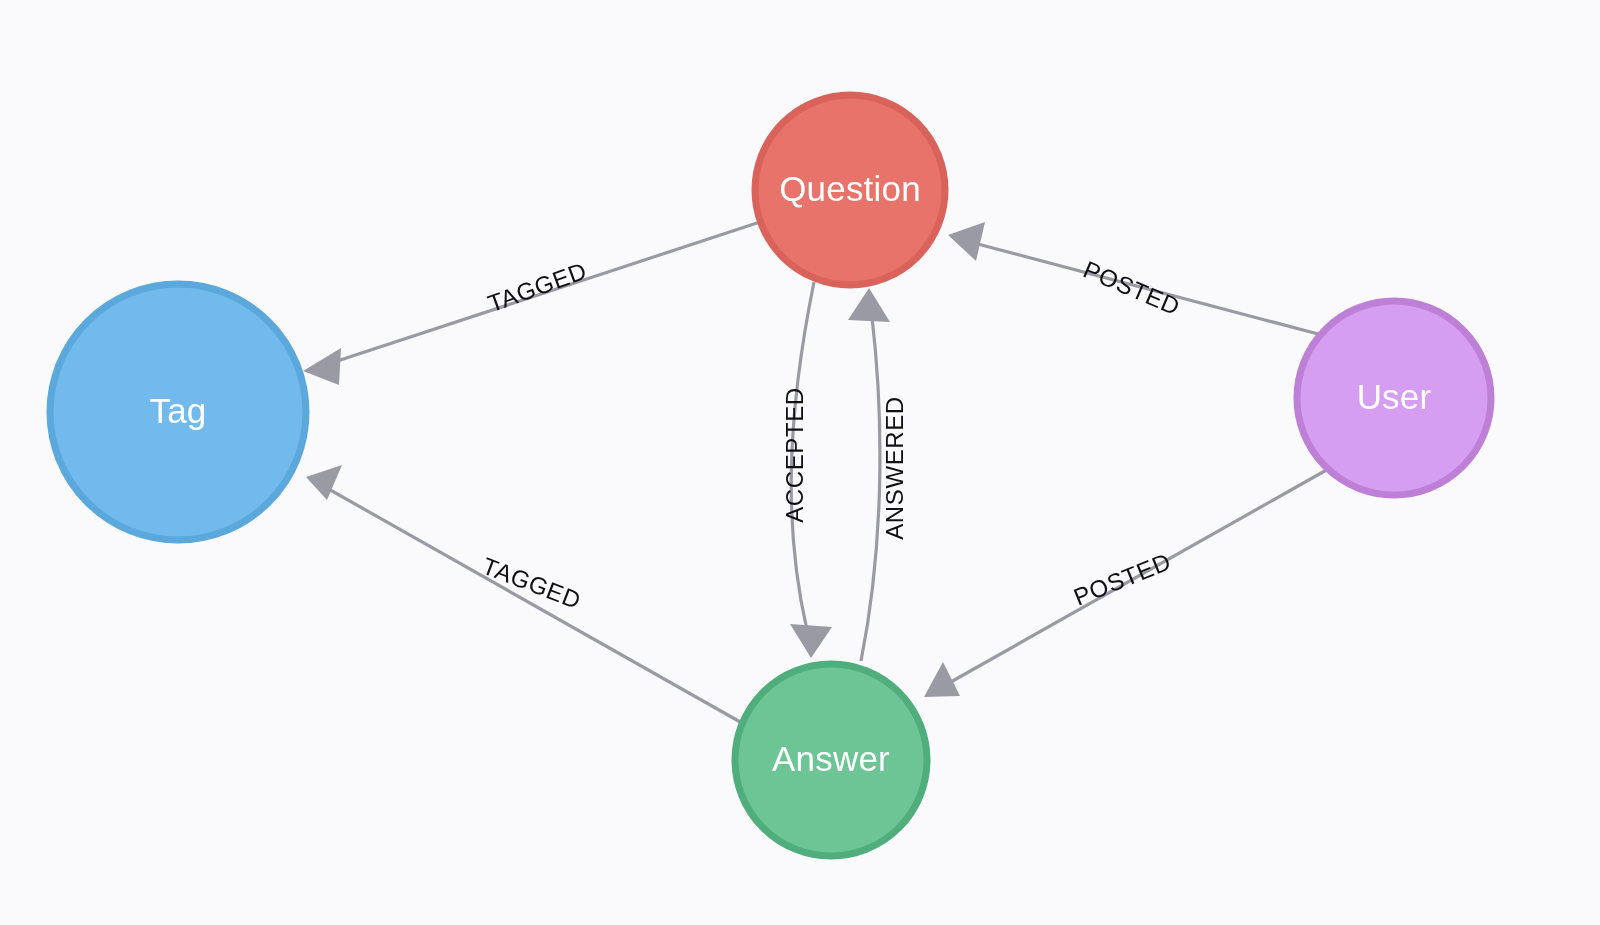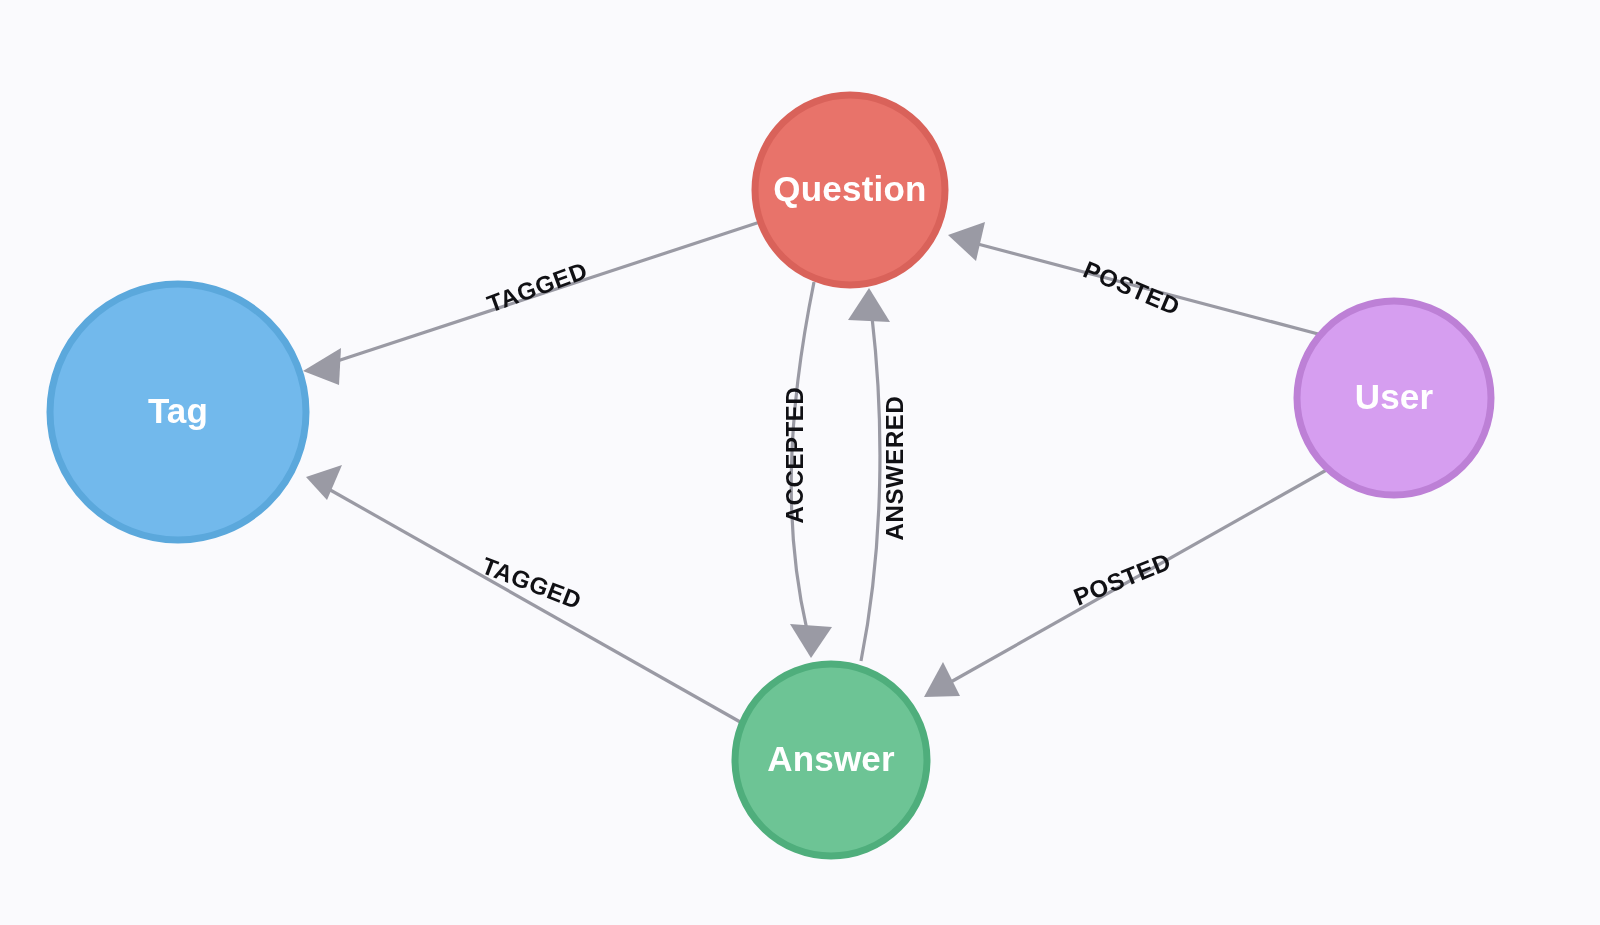--- a/index.html
+++ b/index.html
@@ -11,21 +11,20 @@
     width: 1600px;
     height: 925px;
     overflow: hidden;
     font-family: "Liberation Sans", sans-serif;
   }
   #graph-canvas {
     position: relative;
     width: 1600px;
     height: 925px;
     background: #fafafd;
-    font-weight: bold;
   }
   svg.graph-svg {
     position: absolute;
     top: 0; left: 0;
     width: 1600px;
     height: 925px;
     display: block;
   }
   .node-circle {
     stroke-width: 7;

